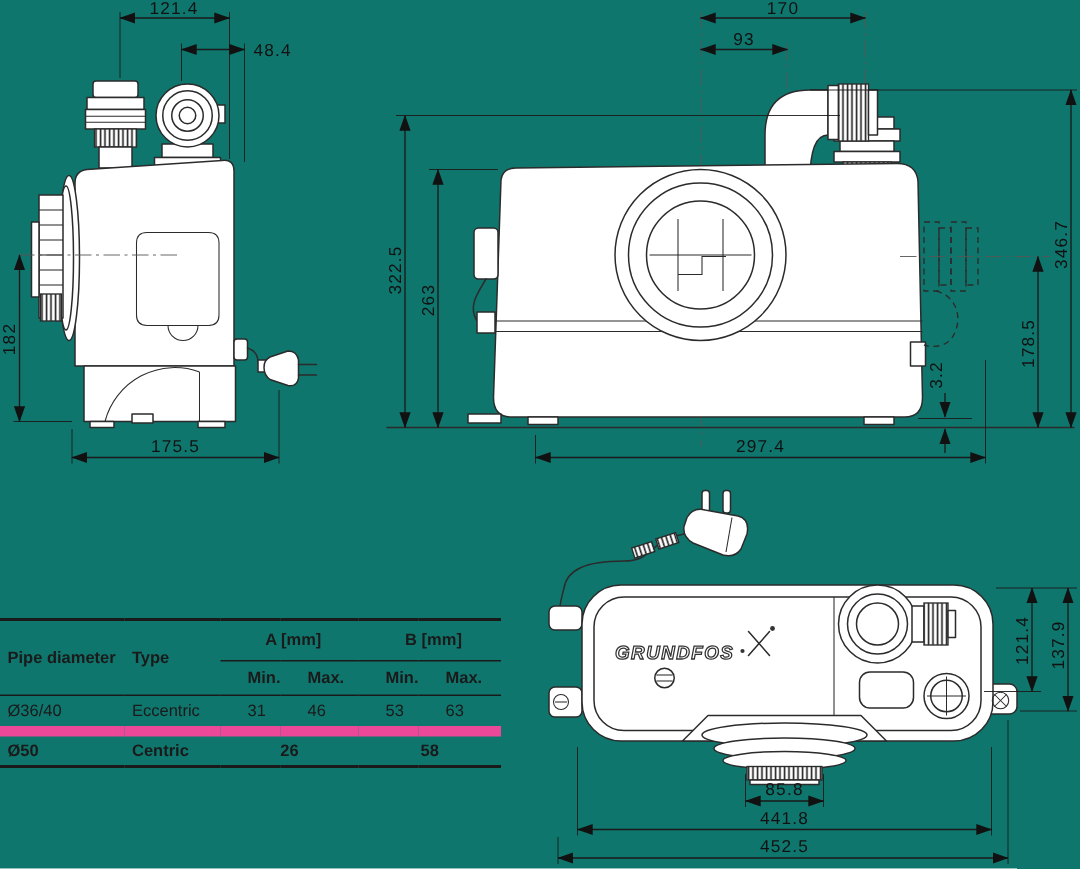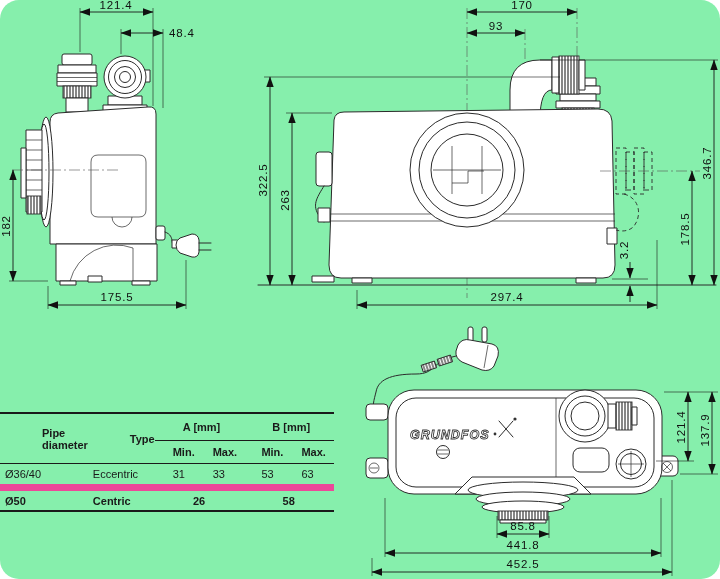--- a/index.html
+++ b/index.html
@@ -1,34 +1,34 @@
 <!DOCTYPE html>
 <html><head>
 <meta charset="utf-8">
 <style>
   html,body{margin:0;padding:0;background:#fff;}
-  #canvas{position:relative;width:720px;height:579px;background:#86efac;overflow:hidden;
-          font-family:"Liberation Sans",sans-serif;border-radius:19px;}
+  #canvas{position:relative;width:720px;height:579px;background:#0f766e;overflow:hidden;
+          font-family:"Liberation Sans",sans-serif;}
   svg text{font-family:"Liberation Sans",sans-serif;}
   .d{font-size:11.5px;fill:#111;letter-spacing:0.8px;}
   .ln{fill:none;stroke:#2b2b2b;stroke-width:1;stroke-linejoin:round;stroke-linecap:round;}
   .lnf{fill:#fff;stroke:#2b2b2b;stroke-width:1;stroke-linejoin:round;}
   .tn{fill:none;stroke:#2b2b2b;stroke-width:0.7;}
   .hb{fill:url(#hv);stroke:#2b2b2b;stroke-width:0.9;}
   .dim{fill:none;stroke:#1a1a1a;stroke-width:0.9;}
   .ext{fill:none;stroke:#1a1a1a;stroke-width:0.6;}
   .cl{fill:none;stroke:#555;stroke-width:0.6;stroke-dasharray:11 3 2 3;}
   .dsh{fill:none;stroke:#2b2b2b;stroke-width:0.9;stroke-dasharray:4 3;}
   
   #pipe-table{position:absolute;left:0;top:412px;width:334px;border-collapse:collapse;
               font-size:11px;color:#1a1a1a;border-top:2px solid #1a1a1a;border-bottom:2px solid #1a1a1a;}
   #pipe-table th,#pipe-table td{font-weight:normal;text-align:left;padding:0 0 0 5px;vertical-align:middle;}
   #pipe-table thead th{font-weight:bold;}
   #pipe-table .grp{text-align:center;height:26px;border-bottom:1px solid #1a1a1a;}
-  #pipe-table .lbl{height:26px;padding-left:42px;}
+  #pipe-table .lbl{height:26px;}
   #pipe-table .sub{height:22px;}
   #pipe-table thead tr:last-child th,#pipe-table thead th[rowspan]{border-bottom:1px solid #1a1a1a;}
   #pipe-table tbody tr:first-child td{border-bottom:7px solid #ec4899;height:20px;}
   #pipe-table tbody tr:last-child td{height:19px;font-weight:bold;}
   #pipe-table .num{padding-left:18px;}
   #pipe-table .span-num{text-align:center;padding-left:0;}
   .c1{width:83px;} .c2{width:64px;} .c3{width:40px;} .c4{width:52px;} .c5{width:40px;} .c6{width:55px;}
 </style>
 </head>
 <body>
@@ -340,21 +340,21 @@
       <th class="sub num">Max.</th>
       <th class="sub num">Min.</th>
       <th class="sub num">Max.</th>
     </tr>
   </thead>
   <tbody>
     <tr>
       <td>Ø36/40</td>
       <td>Eccentric</td>
       <td class="num">31</td>
-      <td class="num">33</td>
+      <td class="num">46</td>
       <td class="num">53</td>
       <td class="num">63</td>
     </tr>
     <tr>
       <td>Ø50</td>
       <td>Centric</td>
       <td colspan="2" class="span-num">26</td>
       <td colspan="2" class="span-num">58</td>
     </tr>
   </tbody>

